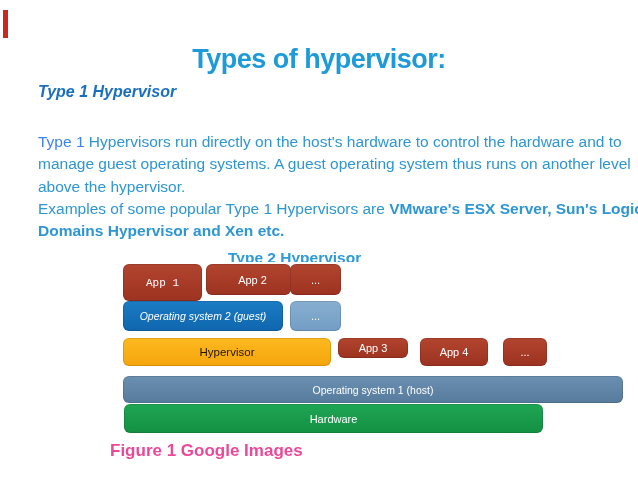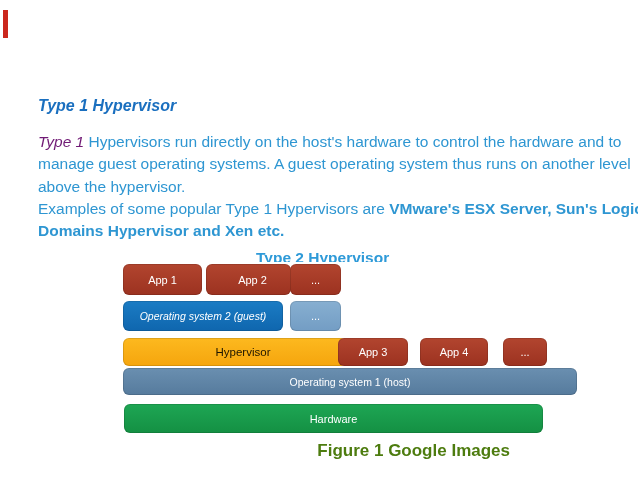--- a/index.html
+++ b/index.html
@@ -18,85 +18,85 @@
   
   #title{
     position:absolute;left:0;top:44px;width:638px;
     text-align:center;
     font-size:27px;font-weight:bold;
     color:#1c9bd8;
     letter-spacing:-0.5px;
   }
   
   #heading1{
-    position:absolute;left:38px;top:97px;
+    position:absolute;left:38px;top:83px;
     font-size:16px;font-weight:bold;font-style:italic;
     color:#1a6fbf;
   }
   
   #body-text{
     position:absolute;left:38px;top:131px;width:575px;
     font-size:15.5px;color:#2e96d2;
   }
   .bline{height:22.3px;line-height:22.3px;white-space:nowrap;}
-  .seg-italic{font-style:italic;color:#701a75;}
+  .seg-italic{color:#3b82f6;}
   .seg-bold{font-weight:bold;}
   
   #cut-heading-wrap{
     position:absolute;left:228px;top:250px;height:12px;width:220px;
     overflow:hidden;
-    margin-left:28px;
   }
   #cut-heading{
     font-size:15.5px;font-weight:bold;color:#2e9ad8;line-height:16px;
   }
   
   #figure{
     position:absolute;left:108px;top:262px;width:470px;height:178px;
     background:#ffffff;
   }
   .box{
     position:absolute;
     border-radius:6px;
     display:flex;align-items:center;justify-content:center;
     color:#ffffff;font-size:11px;
     box-shadow:inset 0 0 0 1px rgba(0,0,0,0.12);
   }
   .red{background:linear-gradient(180deg,#b2452f,#9c3220);}
   .blue{background:linear-gradient(180deg,#1b7cc4,#0f66ae);font-style:italic;}
   .steel{background:linear-gradient(180deg,#87afd1,#739dc4);}
-  .yellow{background:linear-gradient(180deg,#fdb91f,#f5a50d);color:#1e1600;padding-left:16px;}
+  .yellow{background:linear-gradient(180deg,#fdb91f,#f5a50d);color:#1e1600;}
   .slate{background:linear-gradient(180deg,#6a8fb0,#567b9d);}
   .green{background:linear-gradient(180deg,#1ea654,#149043);}
   
-  #box-app1{left:123px;top:264px;width:79px;height:31px;}
+  #box-app1{left:123px;top:264px;width:79px;height:37px;font-family:Liberation Mono, monospace;}
   #box-app2{left:206px;top:264px;width:77px;height:31px;padding-left:8px;}
   #box-dots1{left:290px;top:264px;width:51px;height:31px;}
   #box-osg{left:123px;top:301px;width:160px;height:30px;font-size:10.5px;}
   #box-dots2{left:290px;top:301px;width:51px;height:30px;}
   #box-hyp{left:123px;top:338px;width:208px;height:28px;font-size:11.5px;}
-  #box-app3{left:338px;top:338px;width:70px;height:28px;}
+  #box-app3{left:338px;top:338px;width:70px;height:20px;}
   #box-app4{left:420px;top:338px;width:68px;height:28px;}
   #box-dots3{left:503px;top:338px;width:44px;height:28px;}
-  #box-osh{left:123px;top:368px;width:454px;height:27px;font-size:10.5px;}
+  #box-osh{left:123px;top:376px;width:500px;height:27px;font-size:10.5px;}
   #box-hw{left:124px;top:404px;width:419px;height:29px;}
   
   #caption{
     position:absolute;left:110px;top:441px;width:400px;
-    text-align:right;
-    font-size:17px;font-weight:bold;color:#4d7c0f;
+    text-align:left;
+    font-size:17px;font-weight:bold;color:#ec4899;
   }
 </style>
 </head>
 <body>
 
 <div id="slide">
 
   <div id="red-mark"></div>
 
+  <div id="title">Types of hypervisor:</div>
 
   <div id="heading1">Type 1 Hypervisor</div>
 
   <div id="body-text">
     <div class="bline"><span class="seg-italic">Type 1</span><span> Hypervisors run directly on the host's hardware to control the hardware and to</span></div>
     <div class="bline"><span>manage guest operating systems. A guest operating system thus runs on another level</span></div>
     <div class="bline"><span>above the hypervisor.</span></div>
     <div class="bline"><span>Examples of some popular Type 1 Hypervisors are </span><span class="seg-bold">VMware's ESX Server, Sun's Logical</span></div>
     <div class="bline"><span class="seg-bold">Domains Hypervisor and Xen etc.</span></div>
   </div>

